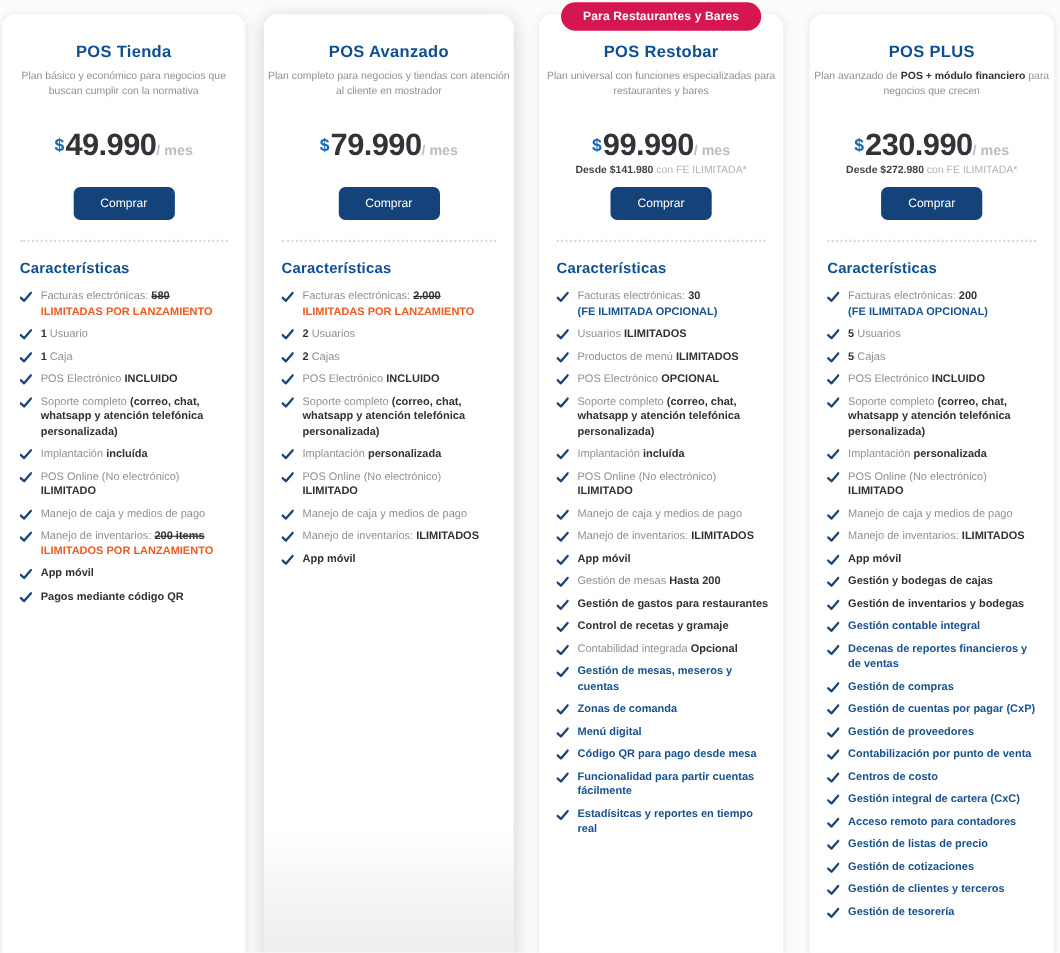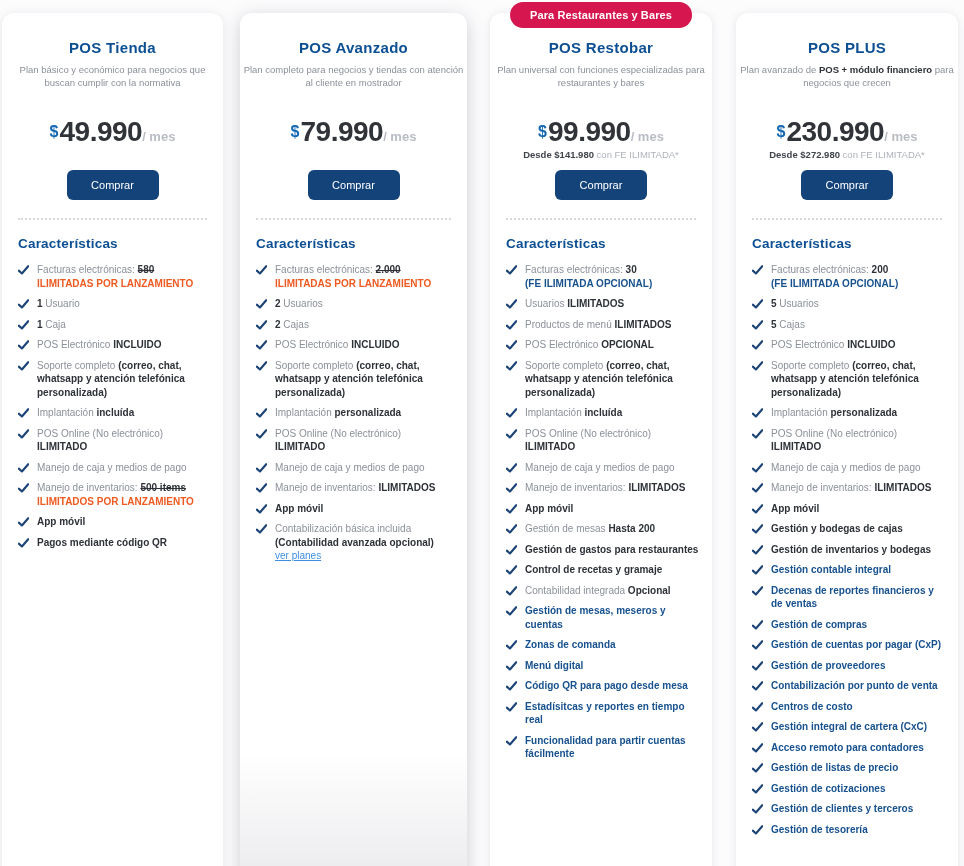--- a/index.html
+++ b/index.html
@@ -115,21 +115,21 @@
           <li class="feature-item">
             <span class="check-icon"><svg viewBox="0 0 14 12" width="11" height="10" aria-hidden="true">
                 <path d="M1 6.8 L5 10.4 L13 1.2" fill="none" stroke="currentColor" stroke-width="2.7" stroke-linecap="round" stroke-linejoin="round"></path>
               </svg></span>
             <span class="feature-text"><span class="r-gray">Manejo de caja y medios de pago</span></span>
           </li>
           <li class="feature-item">
             <span class="check-icon"><svg viewBox="0 0 14 12" width="11" height="10" aria-hidden="true">
                 <path d="M1 6.8 L5 10.4 L13 1.2" fill="none" stroke="currentColor" stroke-width="2.7" stroke-linecap="round" stroke-linejoin="round"></path>
               </svg></span>
-            <span class="feature-text"><span class="r-gray">Manejo de inventarios: </span><span class="r-strike">500 items</span><br><span class="r-orange">ILIMITADOS POR LANZAMIENTO</span></span>
+            <span class="feature-text"><span class="r-gray">Manejo de inventarios: </span><span class="r-strike">200 items</span><br><span class="r-orange">ILIMITADOS POR LANZAMIENTO</span></span>
           </li>
           <li class="feature-item">
             <span class="check-icon"><svg viewBox="0 0 14 12" width="11" height="10" aria-hidden="true">
                 <path d="M1 6.8 L5 10.4 L13 1.2" fill="none" stroke="currentColor" stroke-width="2.7" stroke-linecap="round" stroke-linejoin="round"></path>
               </svg></span>
             <span class="feature-text"><span class="r-dark">App móvil</span></span>
           </li>
           <li class="feature-item">
             <span class="check-icon"><svg viewBox="0 0 14 12" width="11" height="10" aria-hidden="true">
                 <path d="M1 6.8 L5 10.4 L13 1.2" fill="none" stroke="currentColor" stroke-width="2.7" stroke-linecap="round" stroke-linejoin="round"></path>
@@ -197,26 +197,20 @@
             <span class="check-icon"><svg viewBox="0 0 14 12" width="11" height="10" aria-hidden="true">
                 <path d="M1 6.8 L5 10.4 L13 1.2" fill="none" stroke="currentColor" stroke-width="2.7" stroke-linecap="round" stroke-linejoin="round"></path>
               </svg></span>
             <span class="feature-text"><span class="r-gray">Manejo de inventarios: </span><span class="r-dark">ILIMITADOS</span></span>
           </li>
           <li class="feature-item">
             <span class="check-icon"><svg viewBox="0 0 14 12" width="11" height="10" aria-hidden="true">
                 <path d="M1 6.8 L5 10.4 L13 1.2" fill="none" stroke="currentColor" stroke-width="2.7" stroke-linecap="round" stroke-linejoin="round"></path>
               </svg></span>
             <span class="feature-text"><span class="r-dark">App móvil</span></span>
-          </li>
-          <li class="feature-item">
-            <span class="check-icon"><svg viewBox="0 0 14 12" width="11" height="10" aria-hidden="true">
-                <path d="M1 6.8 L5 10.4 L13 1.2" fill="none" stroke="currentColor" stroke-width="2.7" stroke-linecap="round" stroke-linejoin="round"></path>
-              </svg></span>
-            <span class="feature-text"><span class="r-gray">Contabilización básica incluida </span><br><span class="r-dark">(Contabilidad avanzada opcional)</span><br><span class="r-link">ver planes</span></span>
           </li>
         </ul>
       </div>
     </section>
     <section class="card">
       <div class="badge badge-red">Para Restaurantes y Bares</div>
       <header class="card-header"><h2 class="plan-title">POS Restobar</h2><p class="plan-desc"><span class="r-gray">Plan universal con funciones especializadas para restaurantes y bares</span></p><div class="price-row"><span class="currency">$</span><span class="amount">99.990</span><span class="period">/ mes</span></div><div class="price-note"><span class="r-dark">Desde $141.980 </span><span class="r-gray">con FE ILIMITADA*</span></div><button class="buy-btn">Comprar</button></header>
       <hr class="divider">
       <div class="features">
         <h3 class="features-heading">Características</h3>
@@ -326,27 +320,27 @@
           <li class="feature-item">
             <span class="check-icon"><svg viewBox="0 0 14 12" width="11" height="10" aria-hidden="true">
                 <path d="M1 6.8 L5 10.4 L13 1.2" fill="none" stroke="currentColor" stroke-width="2.7" stroke-linecap="round" stroke-linejoin="round"></path>
               </svg></span>
             <span class="feature-text"><span class="r-blue">Código QR para pago desde mesa</span></span>
           </li>
           <li class="feature-item">
             <span class="check-icon"><svg viewBox="0 0 14 12" width="11" height="10" aria-hidden="true">
                 <path d="M1 6.8 L5 10.4 L13 1.2" fill="none" stroke="currentColor" stroke-width="2.7" stroke-linecap="round" stroke-linejoin="round"></path>
               </svg></span>
+            <span class="feature-text"><span class="r-blue">Funcionalidad para partir cuentas fácilmente</span></span>
+          </li>
+          <li class="feature-item">
+            <span class="check-icon"><svg viewBox="0 0 14 12" width="11" height="10" aria-hidden="true">
+                <path d="M1 6.8 L5 10.4 L13 1.2" fill="none" stroke="currentColor" stroke-width="2.7" stroke-linecap="round" stroke-linejoin="round"></path>
+              </svg></span>
             <span class="feature-text"><span class="r-blue">Estadísitcas y reportes en tiempo real</span></span>
-          </li>
-          <li class="feature-item">
-            <span class="check-icon"><svg viewBox="0 0 14 12" width="11" height="10" aria-hidden="true">
-                <path d="M1 6.8 L5 10.4 L13 1.2" fill="none" stroke="currentColor" stroke-width="2.7" stroke-linecap="round" stroke-linejoin="round"></path>
-              </svg></span>
-            <span class="feature-text"><span class="r-blue">Funcionalidad para partir cuentas fácilmente</span></span>
           </li>
         </ul>
       </div>
     </section>
     <section class="card">
       <header class="card-header"><h2 class="plan-title">POS PLUS</h2><p class="plan-desc"><span class="r-gray">Plan avanzado de </span><span class="r-dark">POS + módulo financiero</span><span class="r-gray"> para negocios que crecen</span></p><div class="price-row"><span class="currency">$</span><span class="amount">230.990</span><span class="period">/ mes</span></div><div class="price-note"><span class="r-dark">Desde $272.980 </span><span class="r-gray">con FE ILIMITADA*</span></div><button class="buy-btn">Comprar</button></header>
       <hr class="divider">
       <div class="features">
         <h3 class="features-heading">Características</h3>
         <ul class="feature-list">

